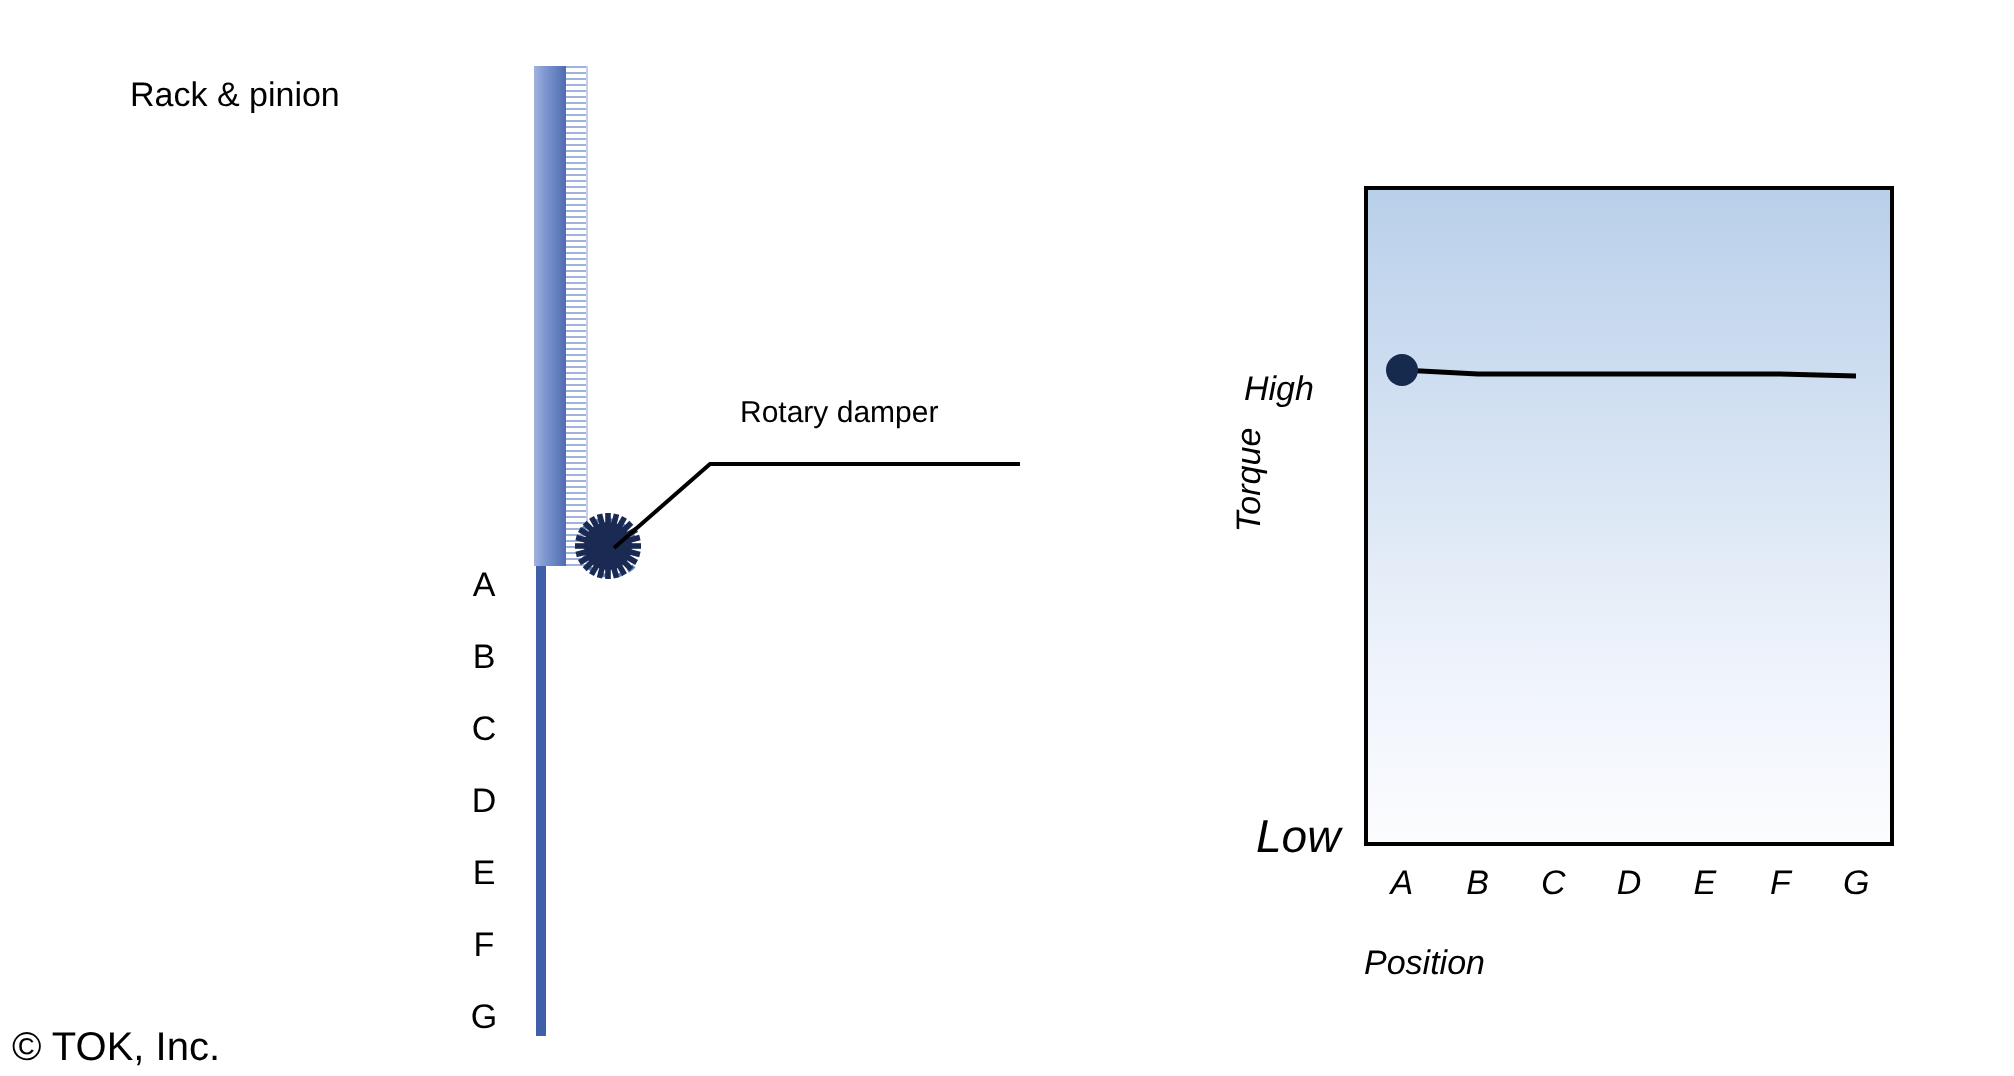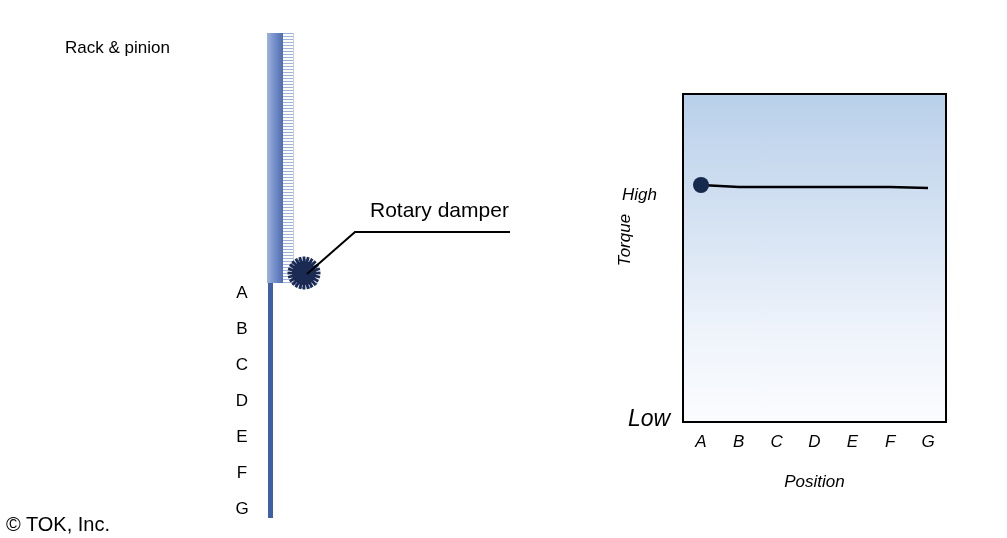--- a/index.html
+++ b/index.html
@@ -27,21 +27,21 @@
     position: absolute;
     left: 65px;
     top: 38px;
     font-size: 17px;
     white-space: nowrap;
   }
   .label-damper {
     position: absolute;
     left: 370px;
     top: 198px;
-    font-size: 21px;
+    font-size: 15px;
     white-space: nowrap;
   }
 
   
   .rack-bar {
     position: absolute;
     left: 267px;
     top: 33px;
     width: 16px;
     height: 250px;
@@ -167,21 +167,20 @@
   .xtick-row div {
     flex: 1;
     text-align: center;
     font-size: 17px;
   }
   .xlabel-axis {
     position: absolute;
     left: 82px;
     top: 392px;
     width: 265px;
-    text-align: center;
     font-size: 17px;
   }
   .curve-svg {
     position: absolute;
     left: 82px;
     top: 13px;
     width: 265px;
     height: 330px;
   }
 </style>

